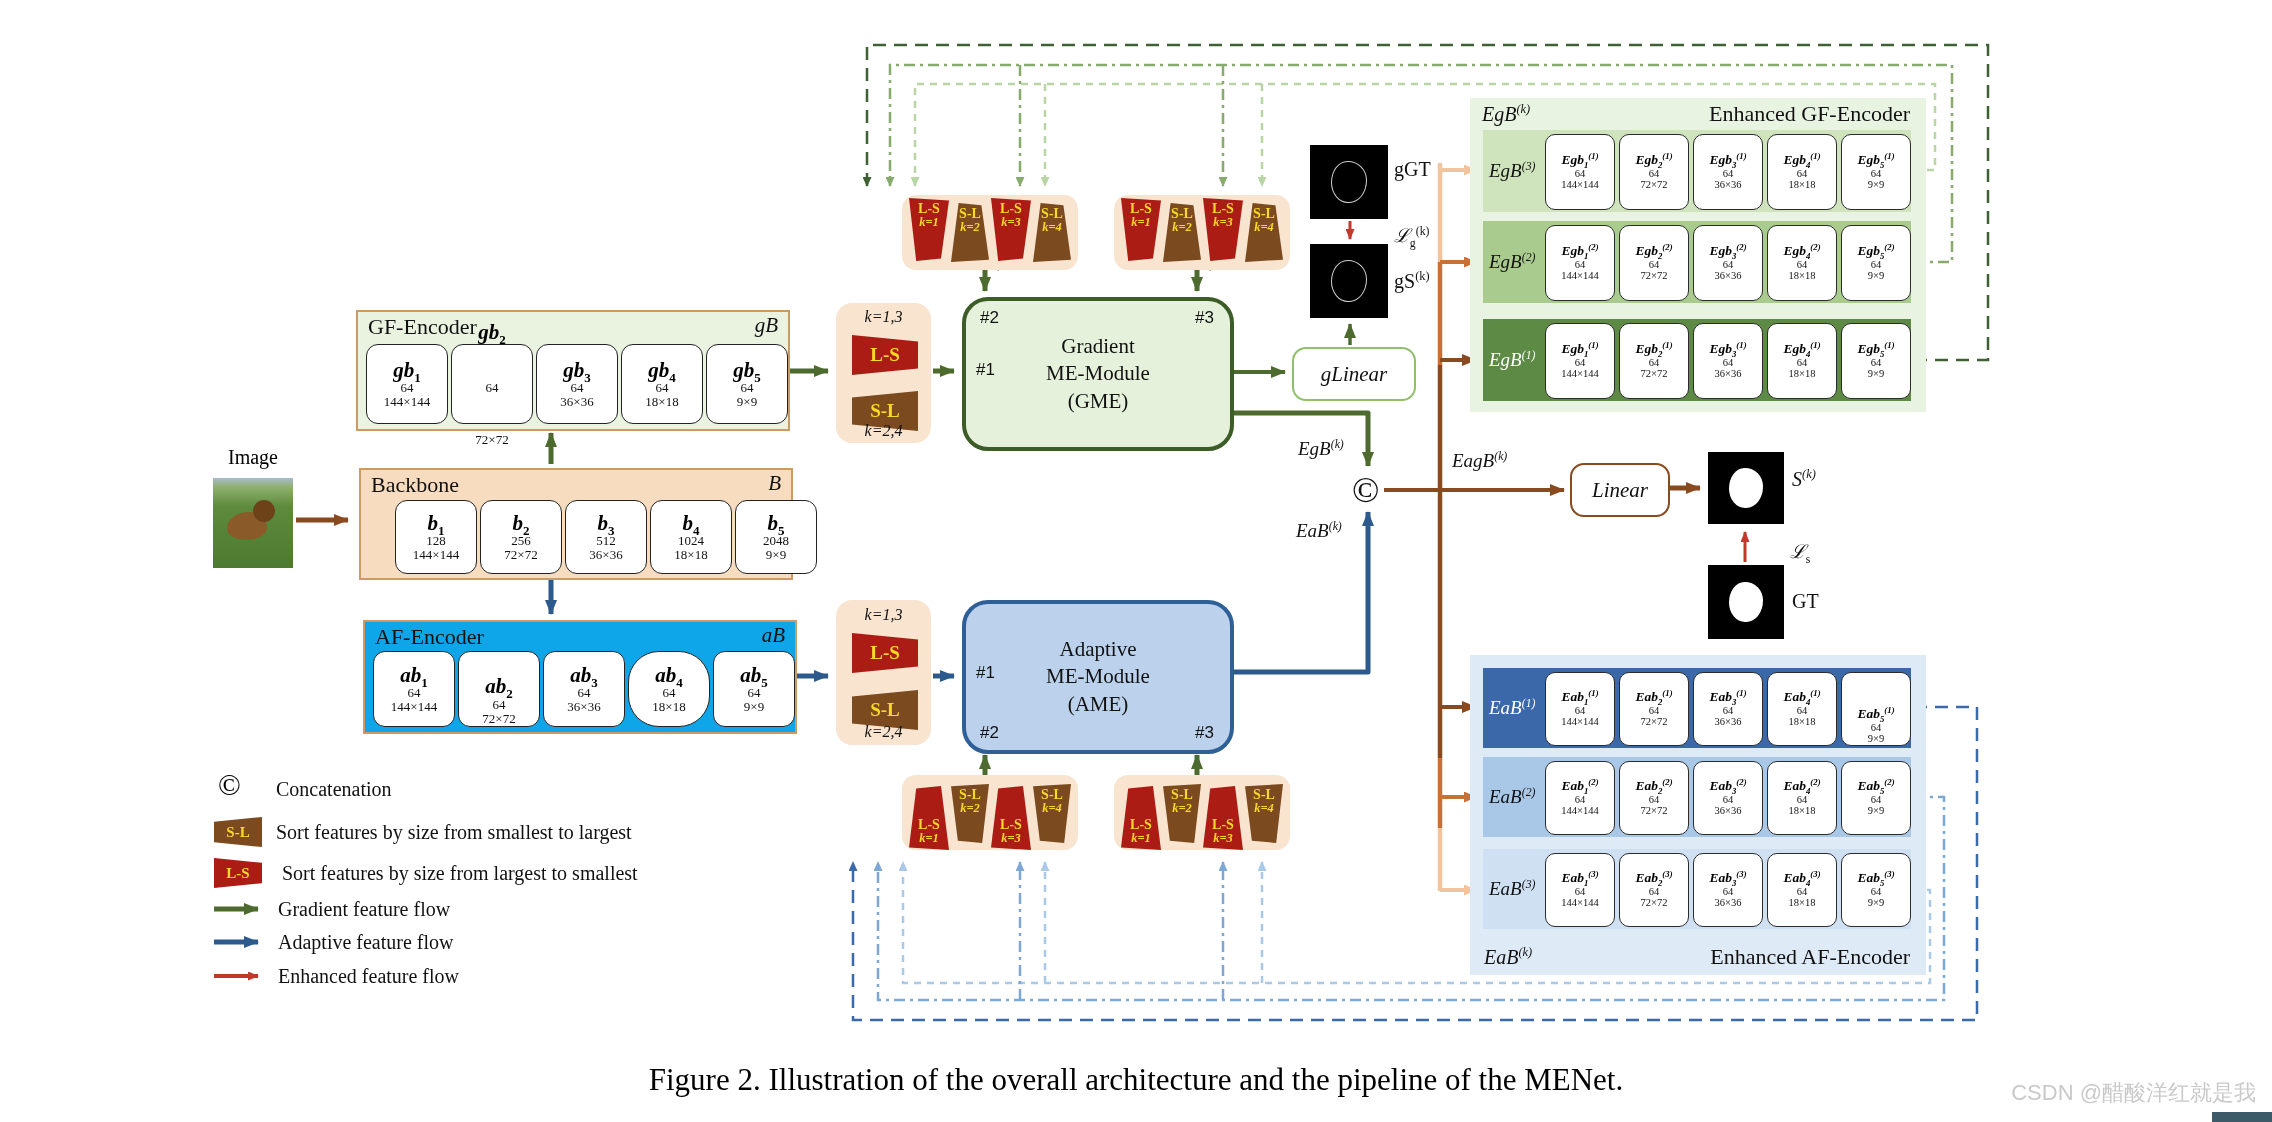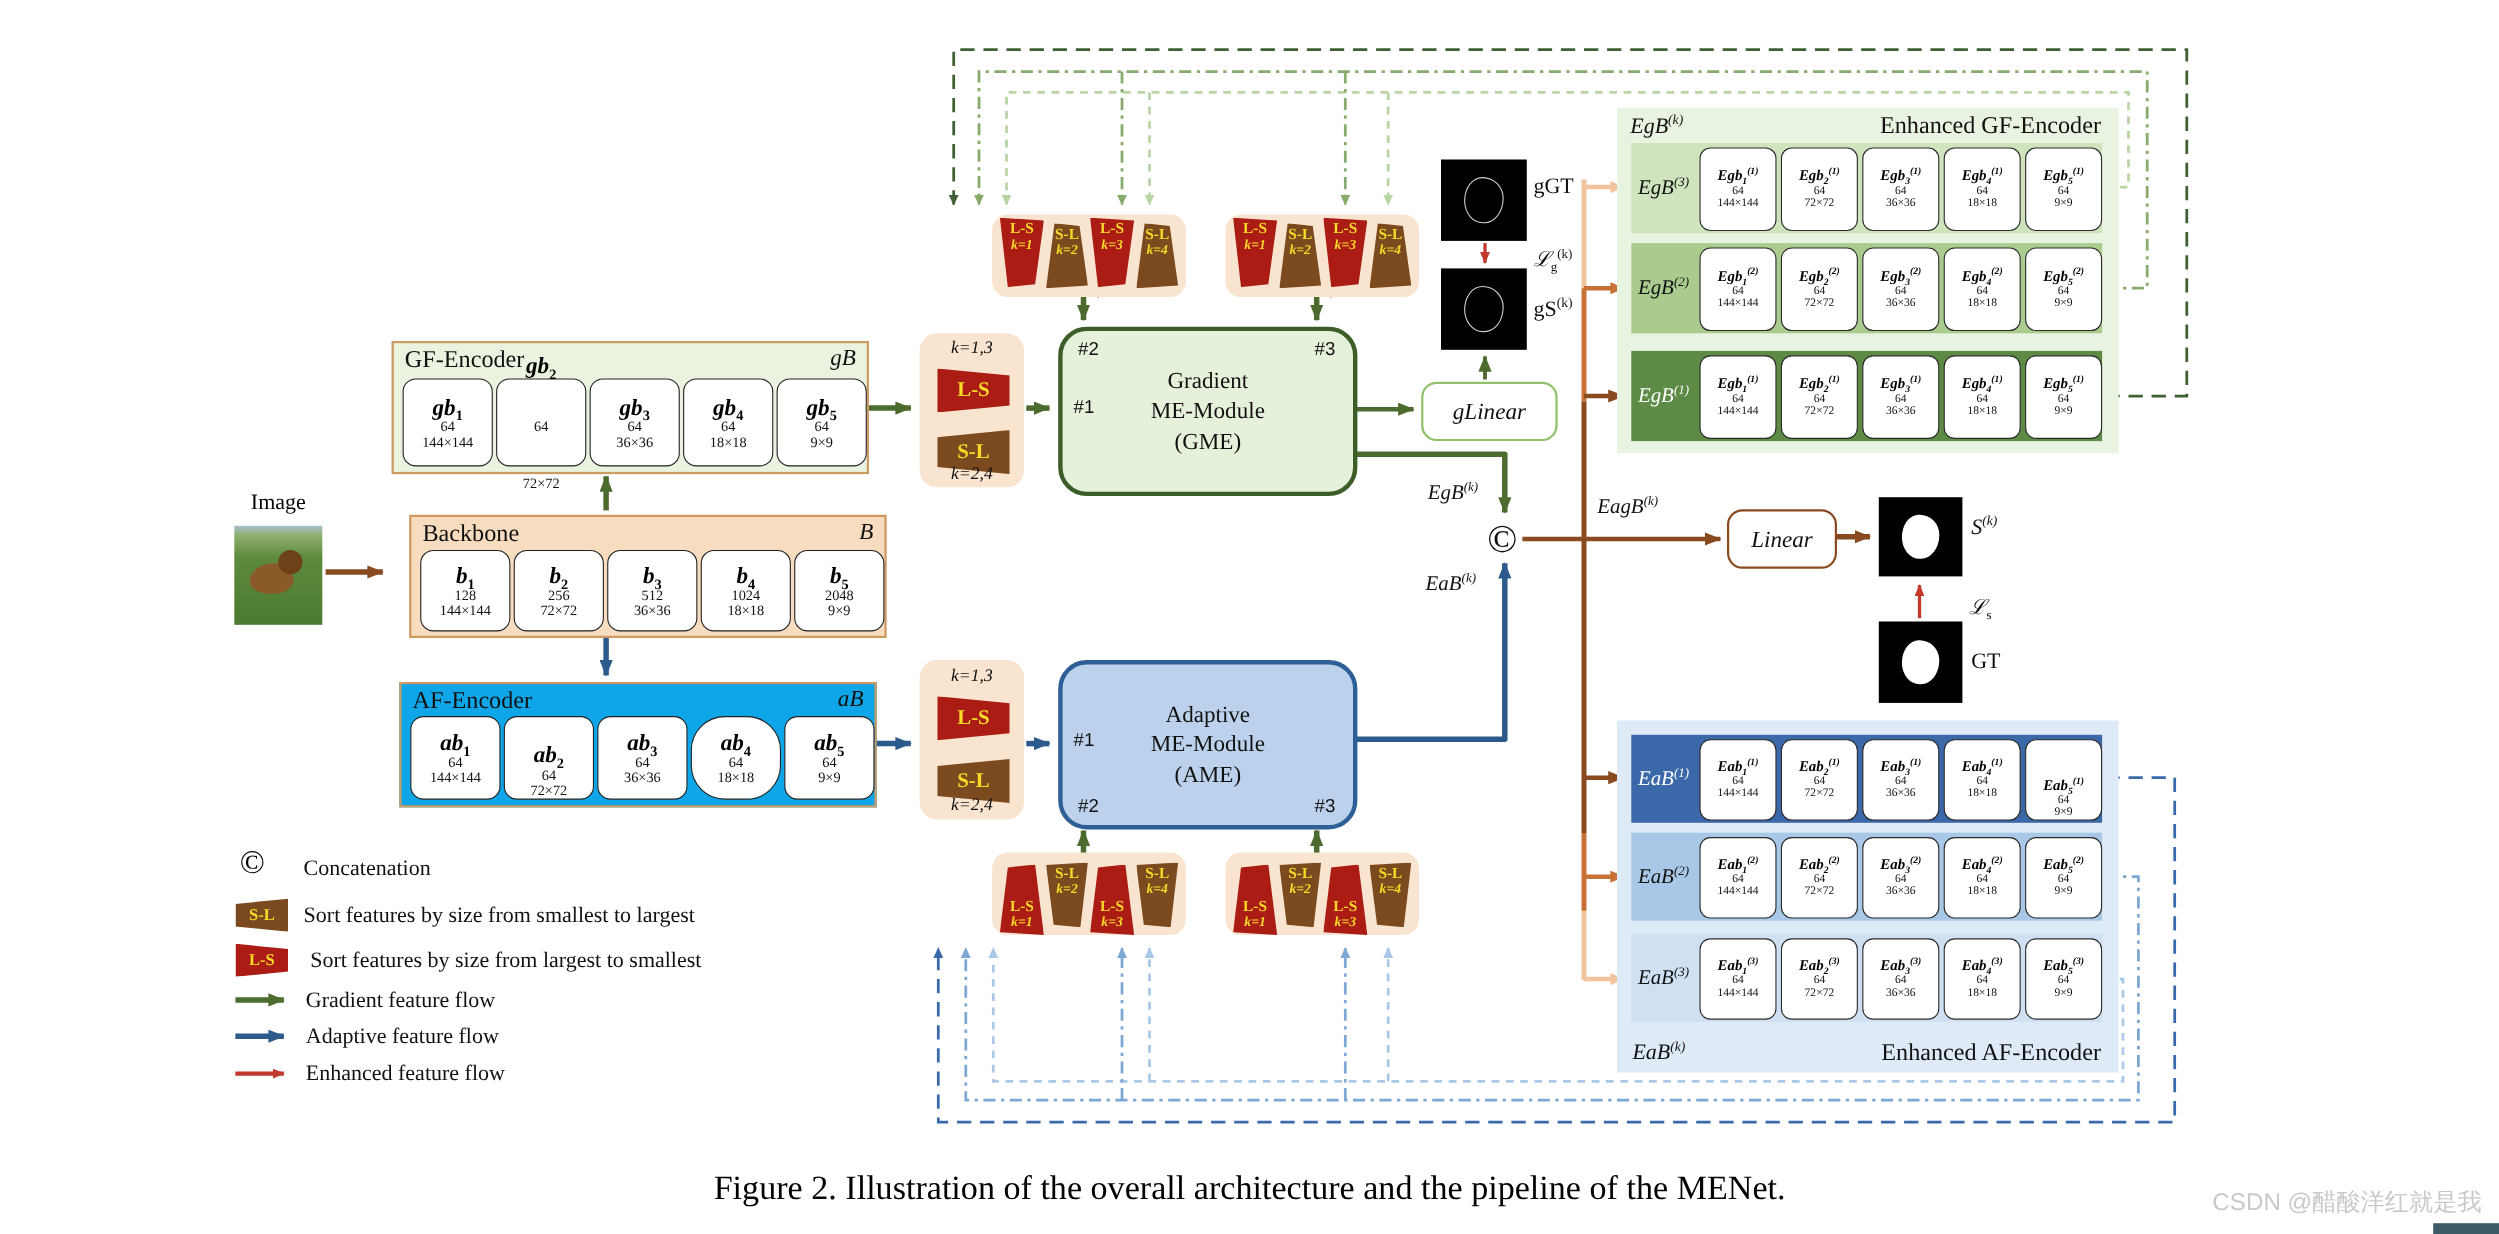--- a/index.html
+++ b/index.html
@@ -276,24 +276,24 @@
         <span class="blk-size">18×18</span>
       </div>
         <div class="blk" style="height:78px;">
         <span class="blk-name"><i>gb</i><sub>5</sub></span>
         <span class="blk-ch">64</span>
         <span class="blk-size">9×9</span>
       </div>
       </div>
   </div>
 
-  <div class="panel" style="left:372px;top:468px;width:430px;height:108px;background:#f7dcc0;">
+  <div class="panel" style="left:359px;top:468px;width:430px;height:108px;background:#f7dcc0;">
     <div class="ptitle">Backbone</div>
     <div class="ptag">B</div>
-    <div class="blkrow" style="top:30px;">
+    <div class="blkrow" style="top:30px;margin-left:26px;">
 
     <div class="blk" style="height:72px;">
         <span class="blk-name"><i>b</i><sub>1</sub></span>
         <span class="blk-ch">128</span>
         <span class="blk-size">144×144</span>
       </div>
         <div class="blk" style="height:72px;">
         <span class="blk-name"><i>b</i><sub>2</sub></span>
         <span class="blk-ch">256</span>
         <span class="blk-size">72×72</span>

